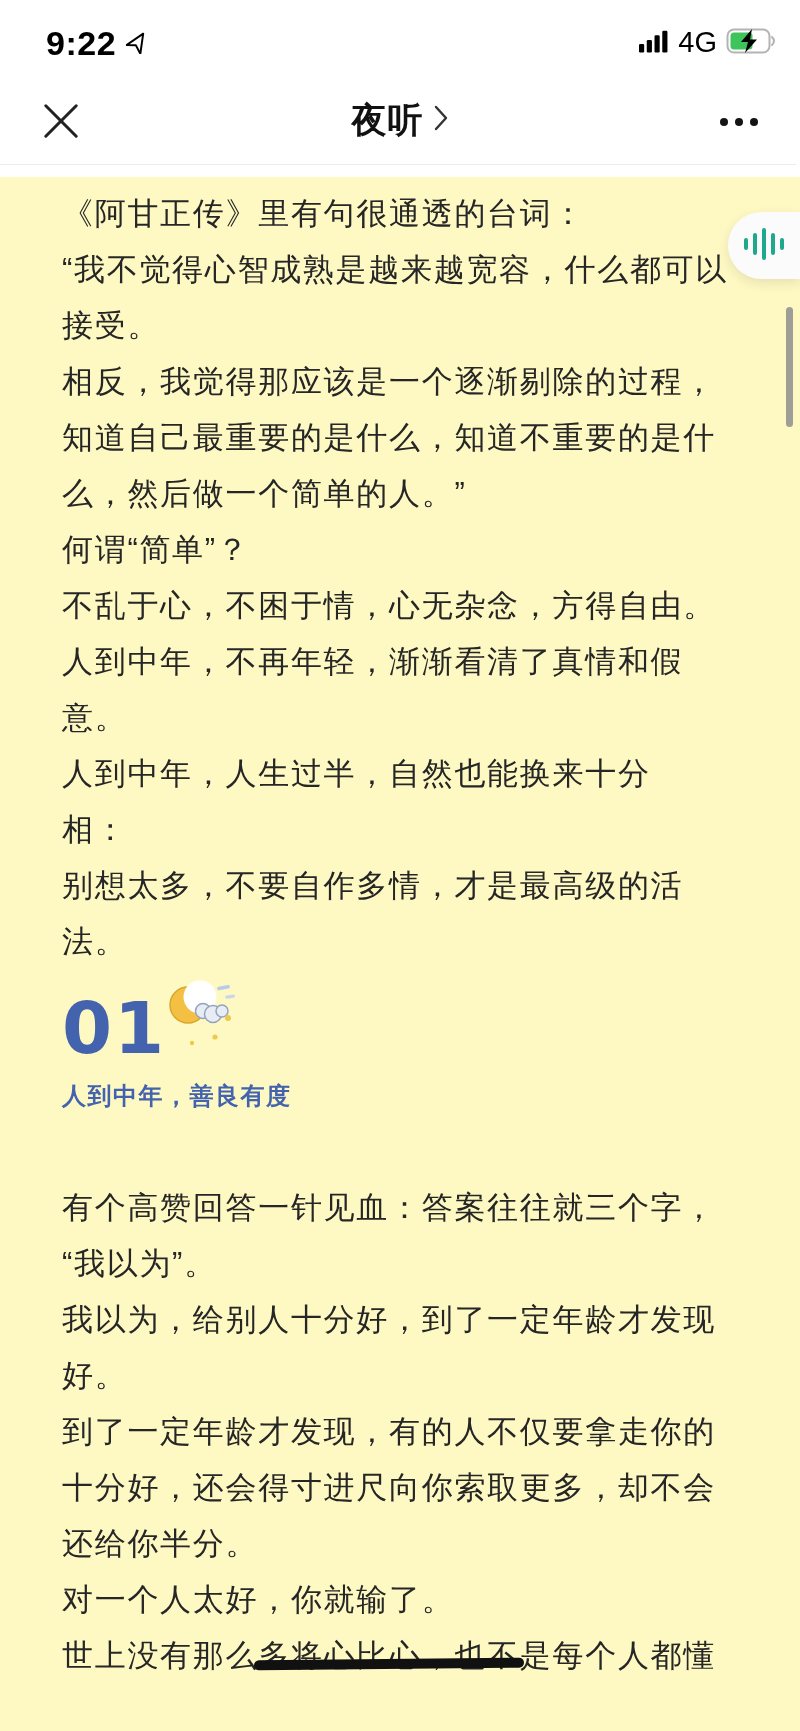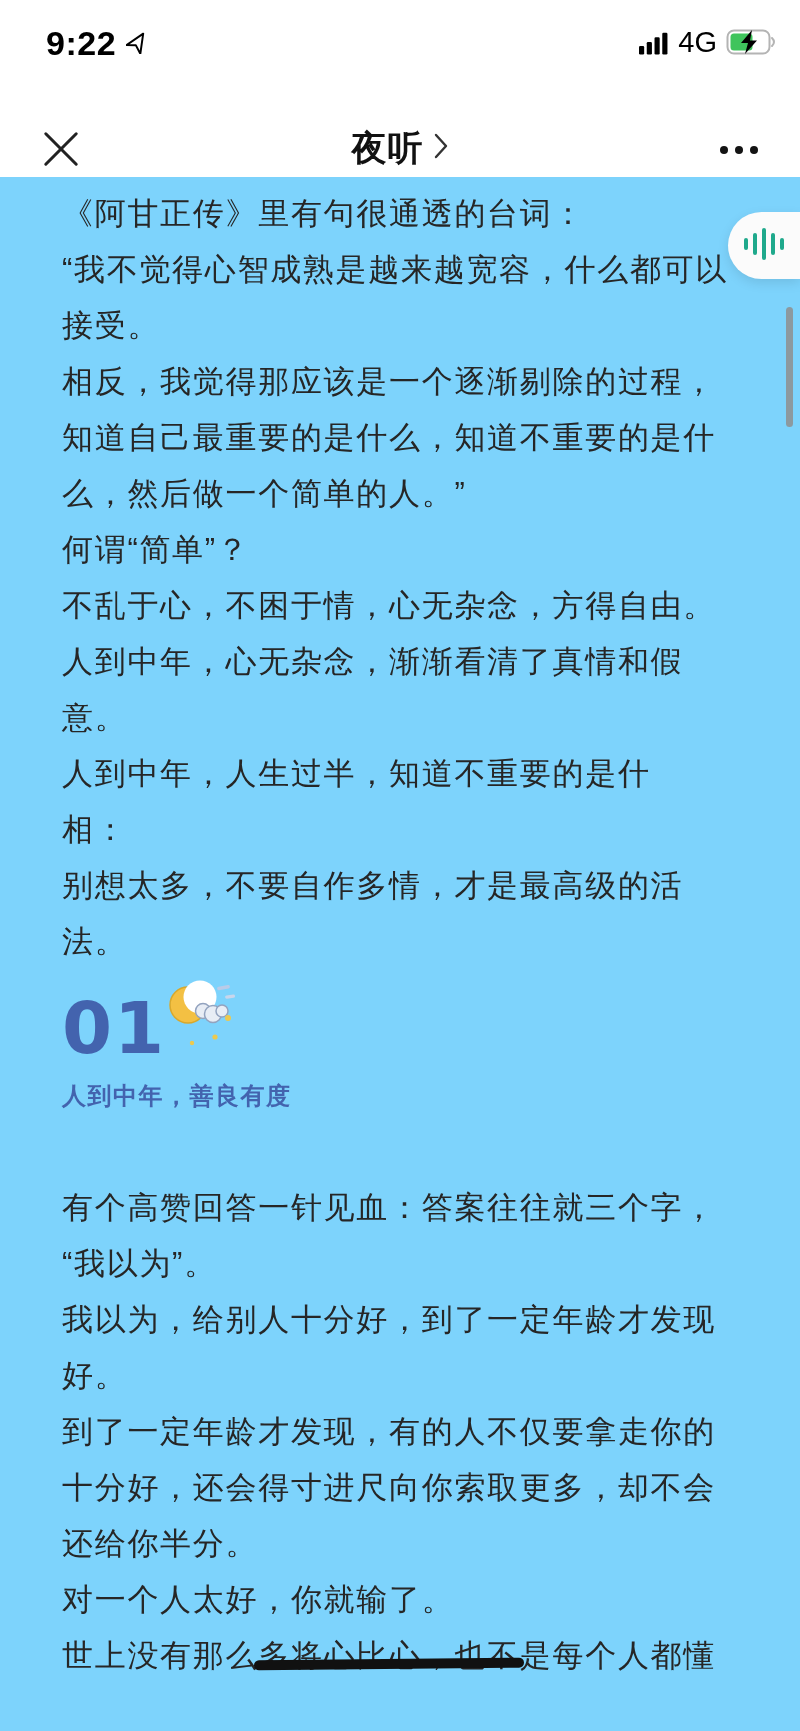--- a/index.html
+++ b/index.html
@@ -11,43 +11,43 @@
   }
   
   .status-bar {
     position:absolute; top:0; left:0; width:800px; height:88px; background:#fff;
   }
   .status-left {
     position:absolute; left:46px; top:24px; display:flex; align-items:center; gap:10px;
   }
   .status-time { font-size:34px; font-weight:700; color:#000; letter-spacing:0.5px; }
   .status-right {
-    position:absolute; right:22px; top:26px; display:flex; align-items:flex-end; gap:9px;
+    position:absolute; right:22px; top:26px; display:flex; align-items:center; gap:9px;
   }
   .network-type { font-size:29px; color:#000; }
   
   .nav-bar {
-    position:absolute; top:104px; left:0; width:796px; height:89px; background:#fff;
+    position:absolute; top:76px; left:0; width:796px; height:89px; background:#fff;
     border-bottom:1px solid #ececec;
   }
   .close-btn { position:absolute; left:42px; top:26px; width:40px; height:40px; cursor:pointer; }
   .nav-title {
     position:absolute; left:0; top:0; width:800px; height:88px;
     display:flex; align-items:center; justify-content:center; gap:10px;
   }
   .nav-title-text { font-size:35px; font-weight:700; color:#111; letter-spacing:1px; }
   .more-btn {
     position:absolute; right:38px; top:36px; display:flex; gap:7px; align-items:center;
     height:20px; cursor:pointer;
   }
   .more-btn i { width:8px; height:8px; border-radius:50%; background:#141414; display:block; }
   
   .article {
     position:absolute; top:177px; left:0; width:800px; height:1554px;
-    padding:9px 62px 13px 62px; background:#7dd3fc; overflow:hidden;
+    padding:9px 62px 13px 62px; background:#fef9c3; overflow:hidden;
   }
   .line {
     height:56px; line-height:56px; font-size:31px; letter-spacing:1.7px;
     white-space:nowrap; color:#262626;
   }
   .gap { height:62px; }
   .sec-head { position:relative; margin-top:14px; }
   .sec-num {
     font-size:72px; font-weight:700; line-height:88px; letter-spacing:2px;
     font-family:"DejaVu Sans", sans-serif;
@@ -134,23 +134,23 @@
 
 <div class="article">
     <p class="line">《阿甘正传》里有句很通透的台词：</p>
     <p class="line">“我不觉得心智成熟是越来越宽容，什么都可以</p>
     <p class="line">接受。</p>
     <p class="line">相反，我觉得那应该是一个逐渐剔除的过程，</p>
     <p class="line">知道自己最重要的是什么，知道不重要的是什</p>
     <p class="line">么，然后做一个简单的人。”</p>
     <p class="line">何谓“简单”？</p>
     <p class="line">不乱于心，不困于情，心无杂念，方得自由。</p>
-    <p class="line">人到中年，心无杂念，渐渐看清了真情和假</p>
+    <p class="line">人到中年，不再年轻，渐渐看清了真情和假</p>
     <p class="line">意。</p>
-    <p class="line">人到中年，人生过半，知道不重要的是什</p>
+    <p class="line">人到中年，人生过半，自然也能换来十分</p>
     <p class="line">相：</p>
     <p class="line">别想太多，不要自作多情，才是最高级的活</p>
     <p class="line">法。</p>
   <div class="sec-head">
     <div class="sec-num accent" style="color: rgb(67, 99, 174);">01</div>
     <span class="moon-decoration">
       <svg width="82" height="72" viewBox="0 0 82 72">
         <circle cx="23" cy="25" r="18" fill="#f3c043" stroke="#d8a82c" stroke-width="1.5"></circle>
         <circle cx="35" cy="17" r="16.5" fill="#ffffff"></circle>
         <g fill="#e8edf5" stroke="#93a3bf" stroke-width="1.5">

